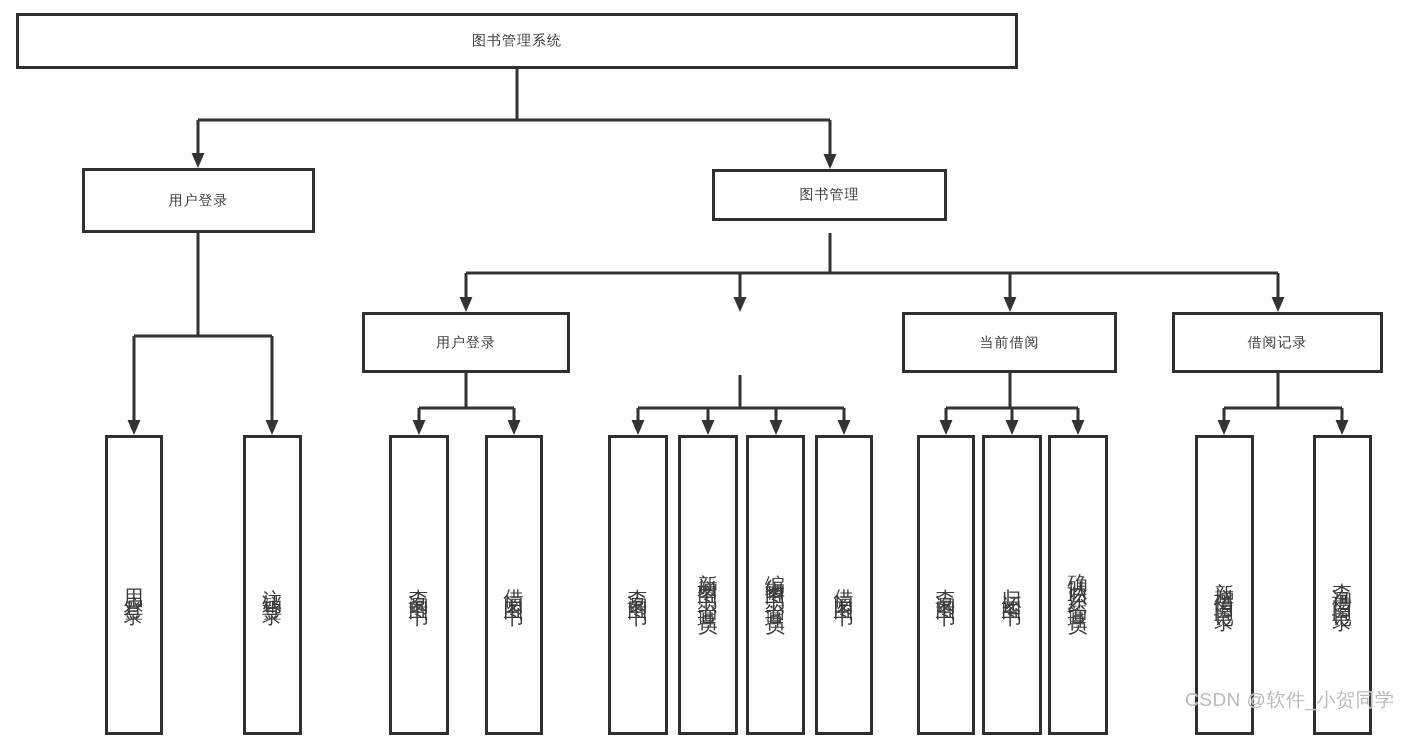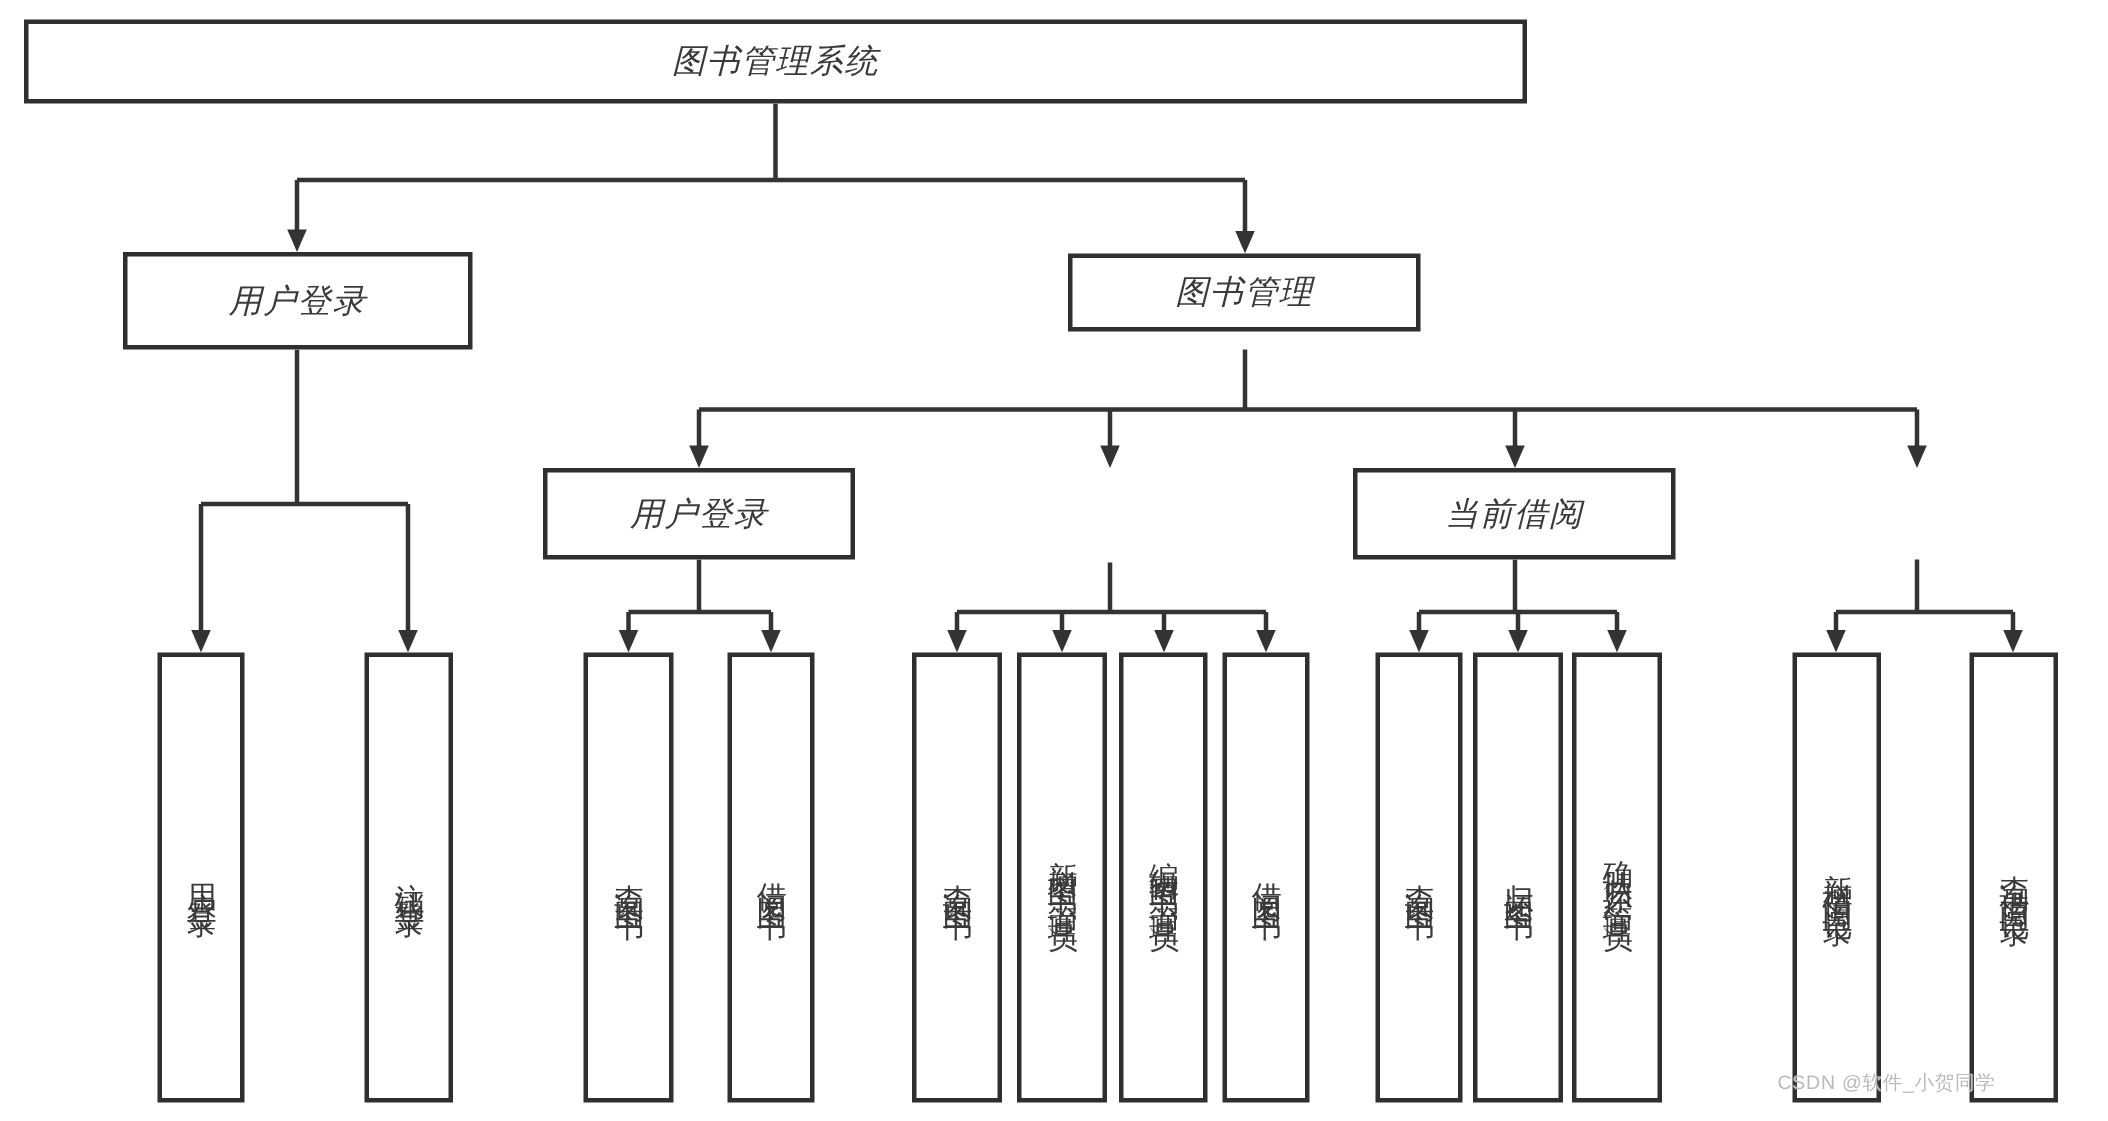--- a/index.html
+++ b/index.html
@@ -17,37 +17,36 @@
     position: absolute;
     box-sizing: border-box;
     border: 3px solid #2f2f2f;
     background: #ffffff;
     display: flex;
     align-items: center;
     justify-content: center;
     z-index: 2;
   }
   .hbox {
-    font-size: 22px;
+    font-size: 14px;
     letter-spacing: 1px;
     white-space: nowrap;
-    font-style: italic;
   }
   .vbox {
     writing-mode: vertical-rl;
     font-size: 20px;
     letter-spacing: 6px;
     line-height: 1;
   }
   .watermark {
     position: absolute;
     z-index: 5;
     left: 1185px;
-    top: 713px;
-    font-size: 13px;
+    top: 687px;
+    font-size: 19px;
     letter-spacing: 0.5px;
     color: #b9b9b9;
     white-space: nowrap;
     text-shadow: 0 0 1px #ffffff;
   }
 </style>
 </head>
 <body>
 
 <div class="stage">
@@ -106,20 +105,21 @@
     </g>
   </svg>
 
   <div class="node hbox" style="left:16px; top:13px; width:1002px; height:56px;">图书管理系统</div>
 
   <div class="node hbox" style="left:82px; top:168px; width:233px; height:65px;">用户登录</div>
   <div class="node hbox" style="left:712px; top:169px; width:235px; height:52px;">图书管理</div>
 
   <div class="node hbox" style="left:362px; top:312px; width:208px; height:61px;">用户登录</div>
   <div class="node hbox" style="left:902px; top:312px; width:215px; height:61px;">当前借阅</div>
+  <div class="node hbox" style="left:1172px; top:312px; width:211px; height:61px;">借阅记录</div>
 
   <div class="node vbox" style="left:105px; top:435px; width:58px; height:300px;">用户登录</div>
   <div class="node vbox" style="left:243px; top:435px; width:59px; height:300px;">注销登录</div>
 
   <div class="node vbox" style="left:389px; top:435px; width:60px; height:300px;">查询图书</div>
   <div class="node vbox" style="left:485px; top:435px; width:58px; height:300px;">借阅图书</div>
 
   <div class="node vbox" style="left:608px; top:435px; width:60px; height:300px;">查询图书</div>
   <div class="node vbox" style="left:678px; top:435px; width:60px; height:300px;">新增图书（管理员）</div>
   <div class="node vbox" style="left:746px; top:435px; width:59px; height:300px;">编辑图书（管理员）</div>

